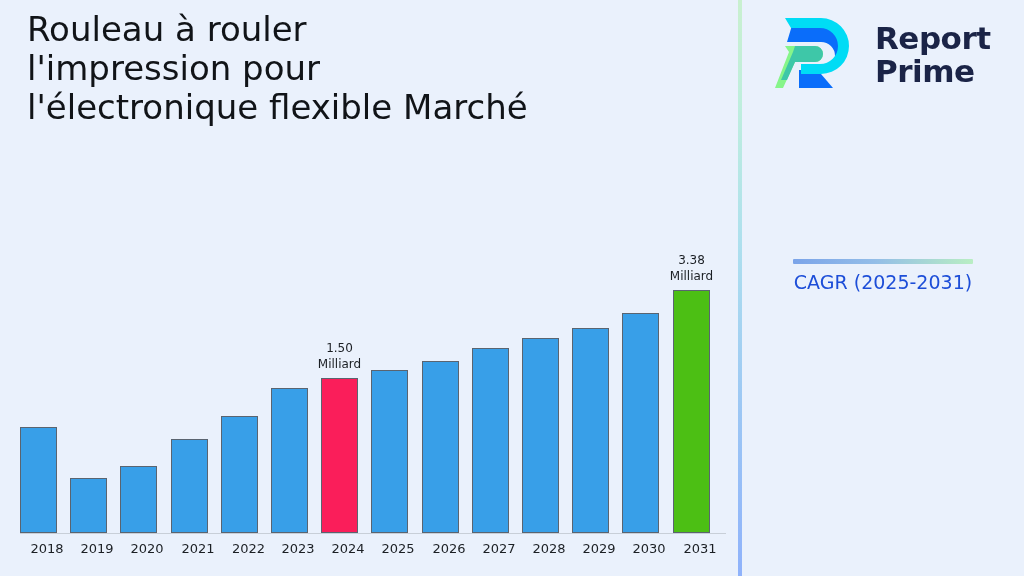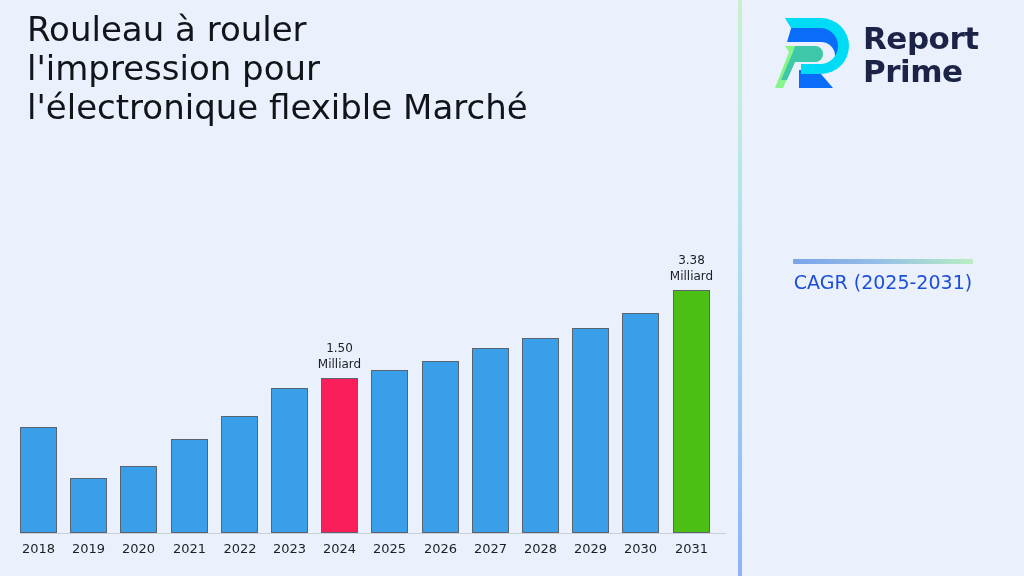--- a/index.html
+++ b/index.html
@@ -32,41 +32,42 @@
     position:absolute;width:37px;
     border:1px solid #5a6470;
     box-sizing:border-box;
   }
   .bar-label{
     position:absolute;width:90px;text-align:center;
     font-size:12px;line-height:16px;color:#1b1f24;
     white-space:pre-line;
   }
   .tick-label{
-    position:absolute;width:50px;text-align:center;top:541px;
+    position:absolute;width:50px;text-align:right;top:541px;
     font-size:13px;color:#1b1f24;
   }
 
   
   #divider{
     position:absolute;left:738px;top:0;width:4px;height:576px;
     background:linear-gradient(to bottom,#c9f0cf 0%,#bfeedd 18%,#aee0ee 42%,#9dc8f4 70%,#8fb2fb 100%);
   }
 
   
   #right-panel{position:absolute;left:742px;top:0;width:282px;height:576px;}
 
   #logo{
     position:absolute;left:33px;top:12px;width:240px;height:86px;
     display:flex;align-items:center;gap:10px;
   }
   #logo-mark{width:78px;height:74px;flex:0 0 78px;}
   #logo-text{
     font-size:31px;line-height:33px;font-weight:bold;color:#1b2447;
     letter-spacing:-0.5px;
+    margin-left:12px;
   }
   #logo-text div{display:block;}
 
   #cagr-block{
     position:absolute;left:0;top:252px;width:282px;text-align:center;
   }
   #cagr-value{
     font-size:40px;line-height:46px;color:#111418;font-weight:400;
     letter-spacing:0.5px;
   }

